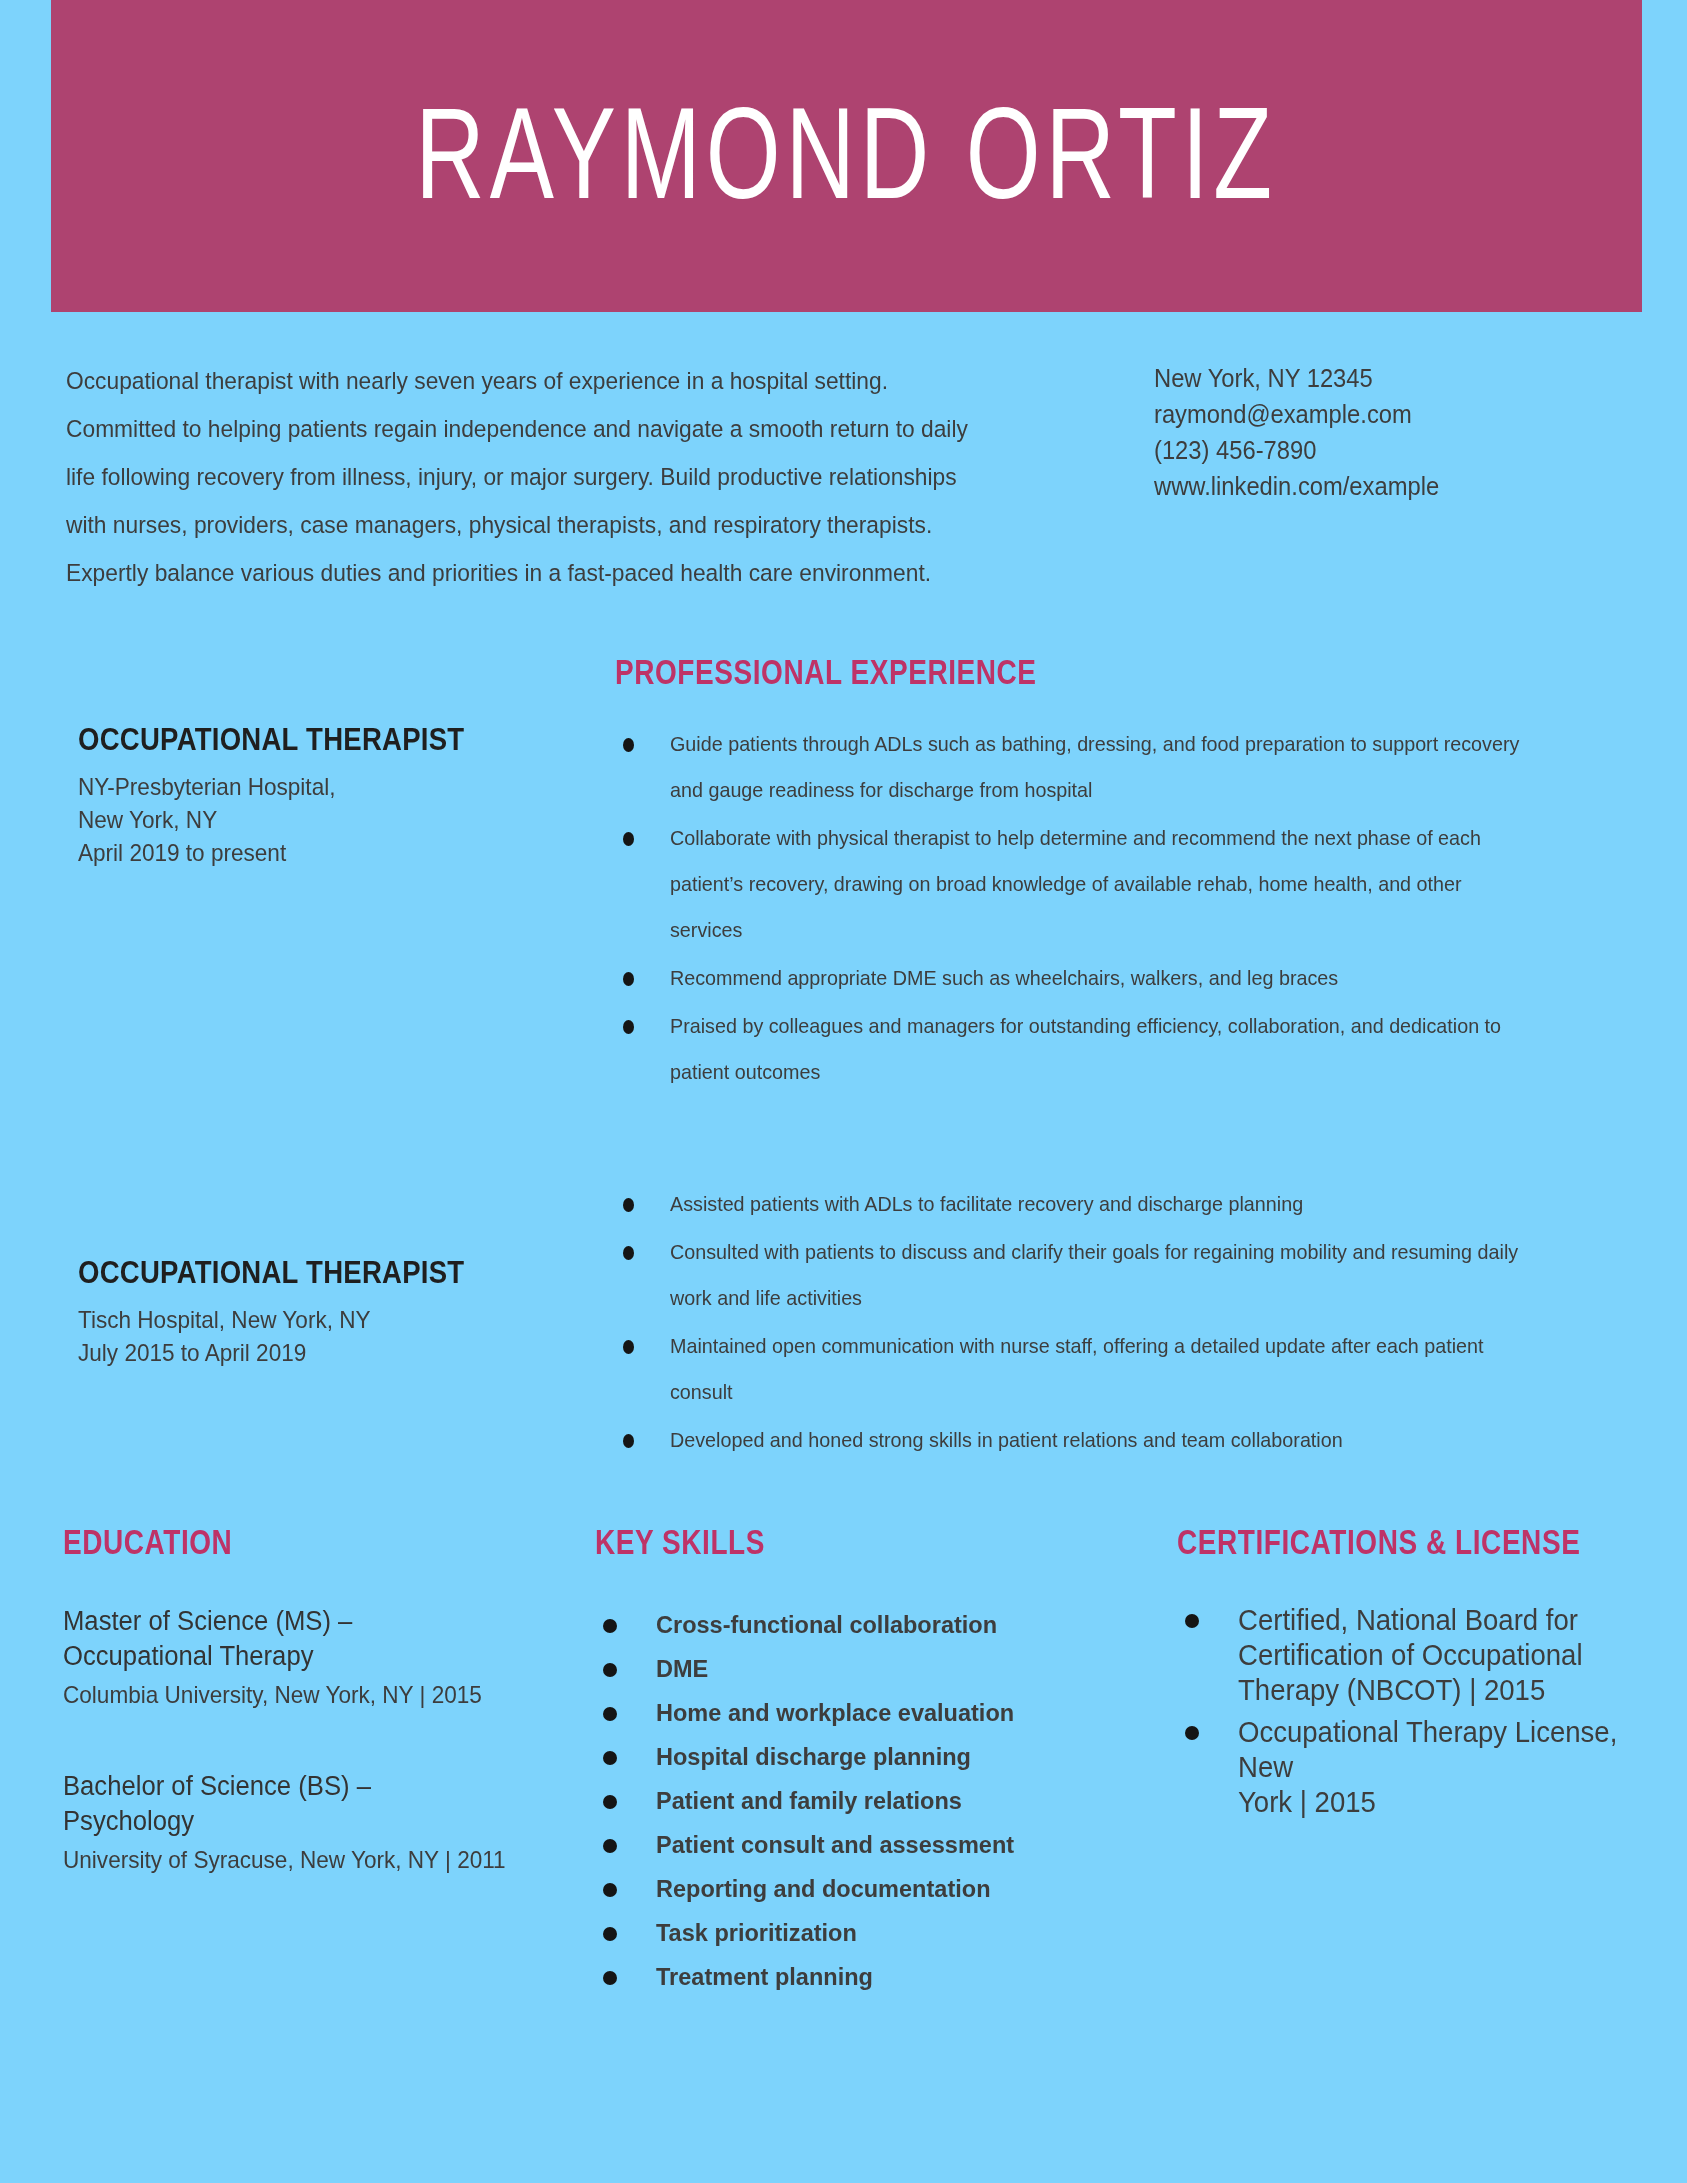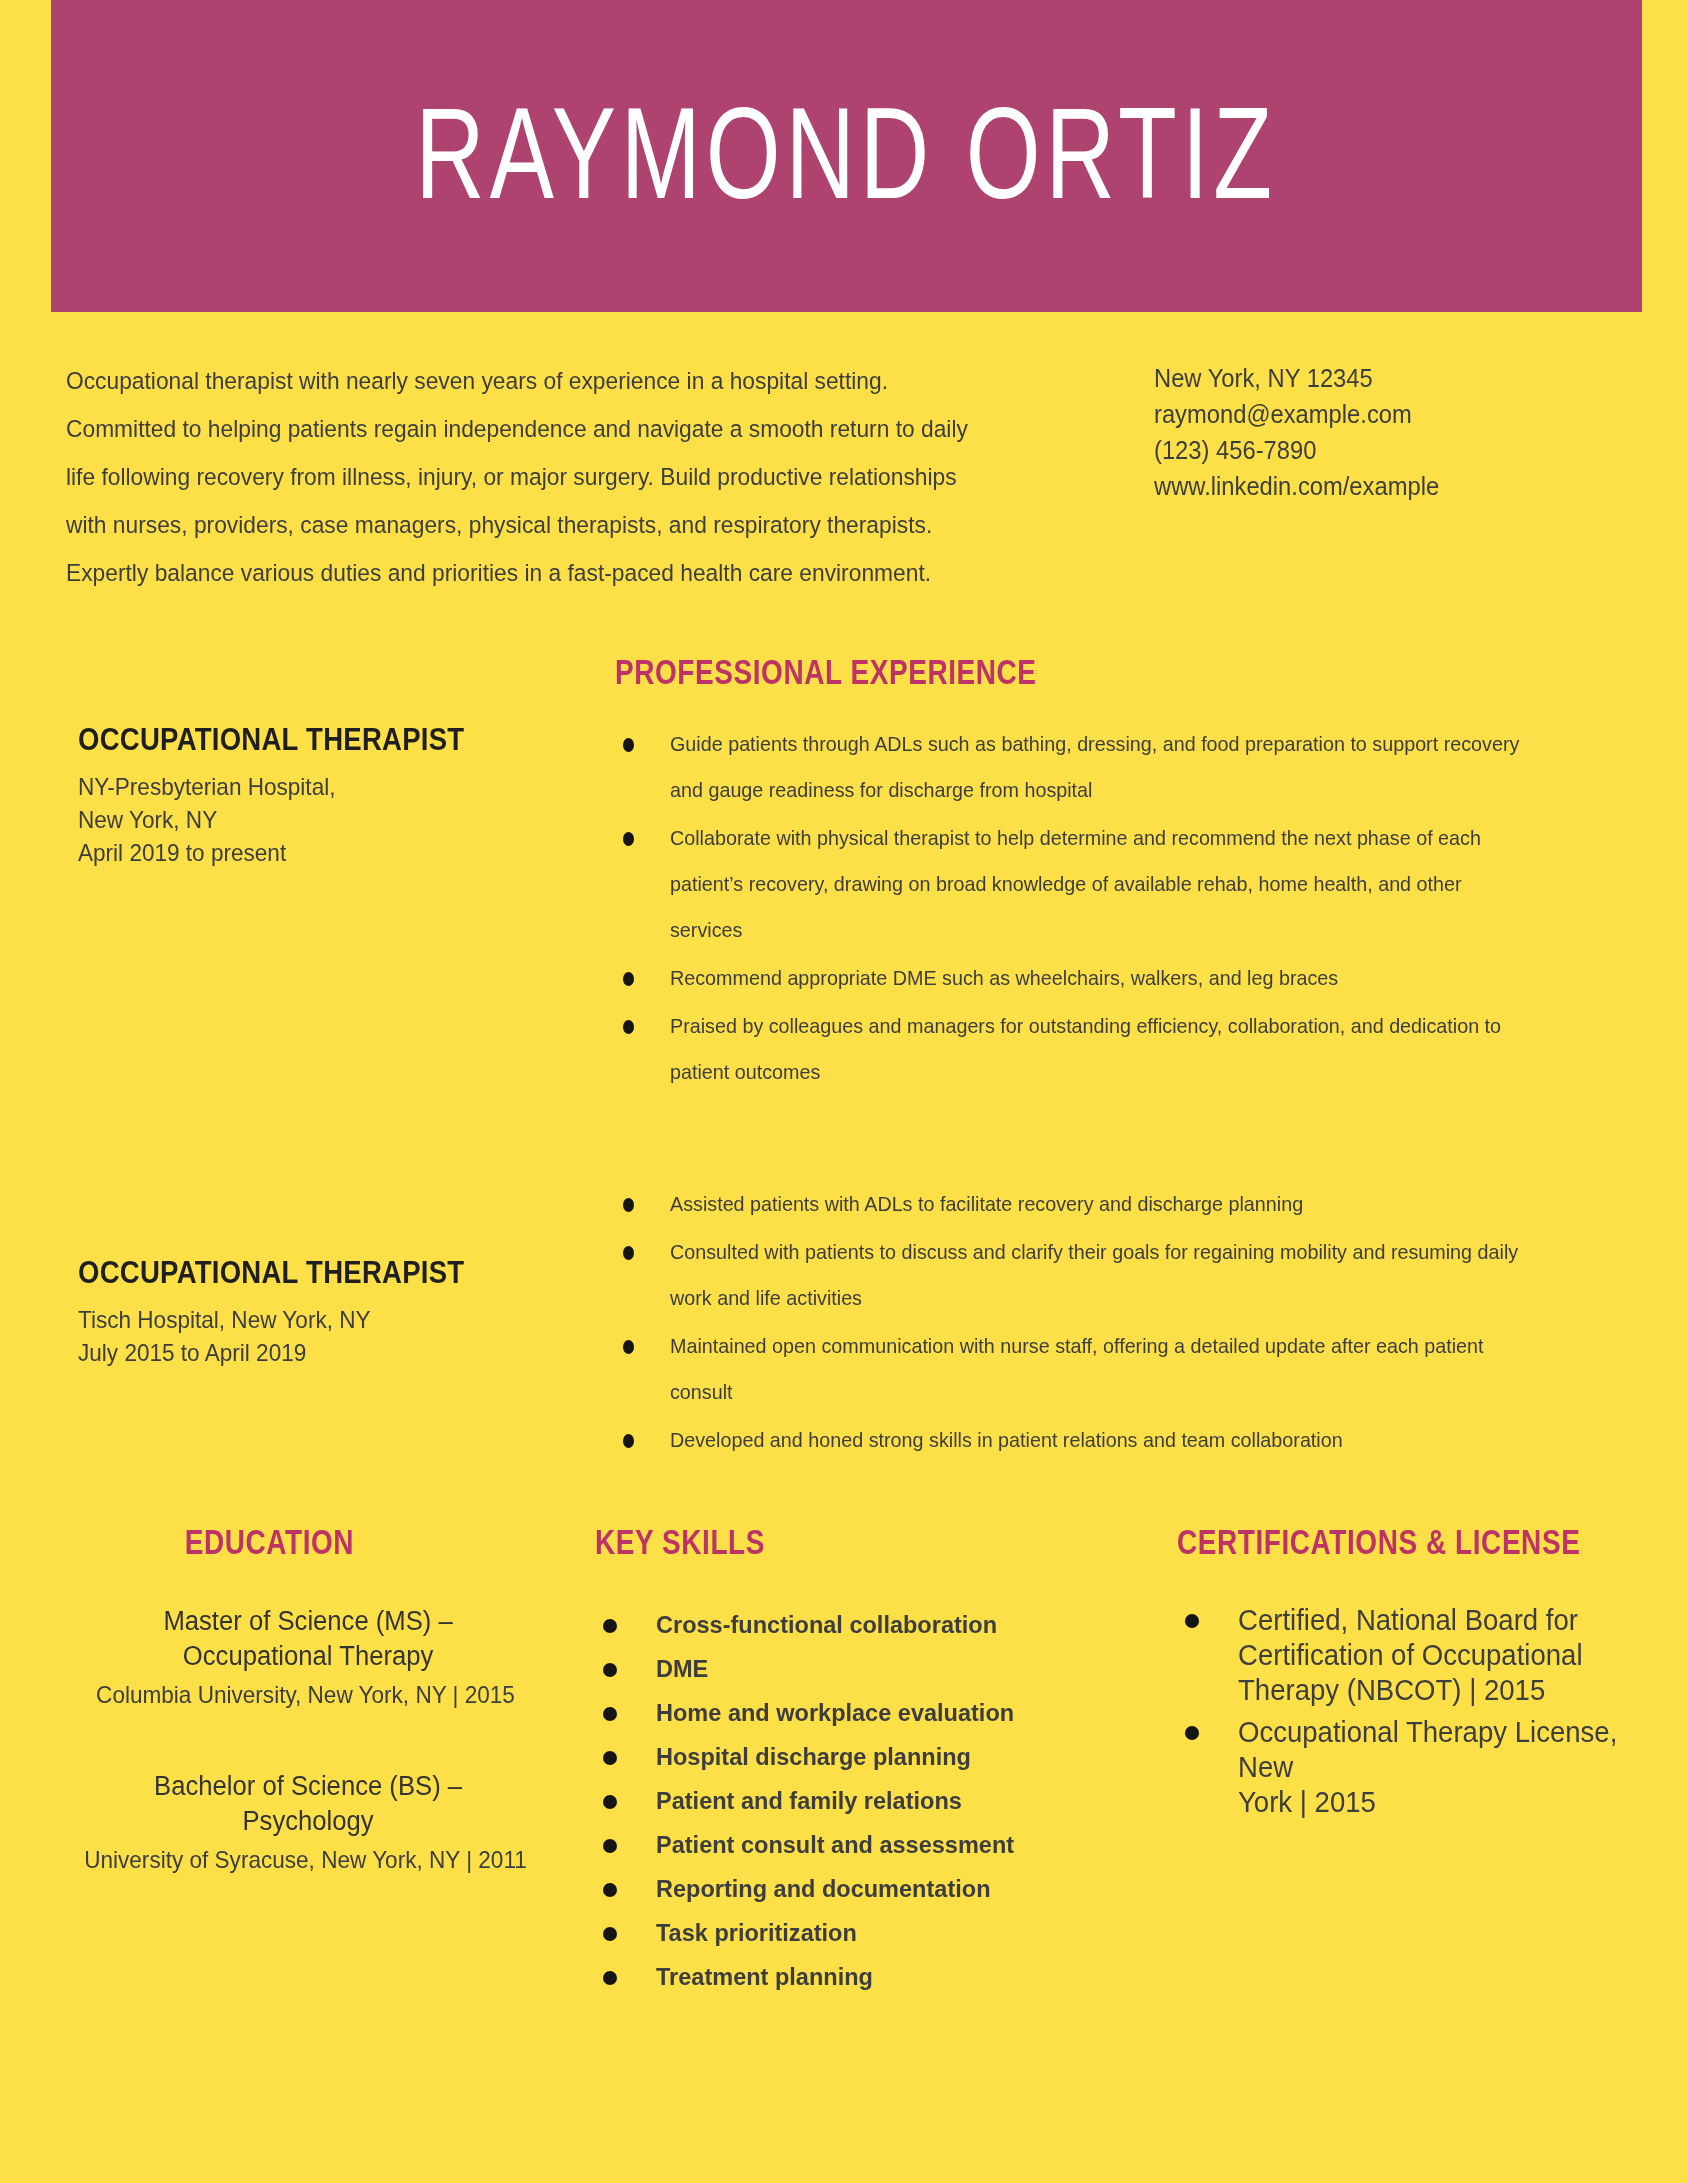--- a/index.html
+++ b/index.html
@@ -11,21 +11,21 @@
     width: 1687px;
     height: 2183px;
     font-family: "Liberation Sans", sans-serif;
     -webkit-font-smoothing: antialiased;
   }
 
   .page {
     position: relative;
     width: 1687px;
     height: 2183px;
-    background: #fde047;
+    background: #7dd3fc;
     overflow: hidden;
   }
 
   
   .header-banner {
     position: absolute;
     left: 51px;
     top: 0px;
     width: 1591px;
     height: 312px;
@@ -173,21 +173,21 @@
   .bottom-cols {
     position: absolute;
     left: 0;
     top: 1522px;
     width: 1687px;
   }
   .col {
     position: absolute;
     top: 0;
   }
-  .col-education  { left: 63px;  width: 516px; text-align: center; }
+  .col-education  { left: 63px;  width: 516px; }
   .col-skills     { left: 595px; width: 529px; }
   .col-certs      { left: 1177px; width: 483px; }
 
   .col .section-heading { margin-bottom: 0; }
 
   .edu-entry { margin-top: 42px; }
   .edu-degree {
     font-size: 27px;
     color: #333333;
     font-weight: 300;

